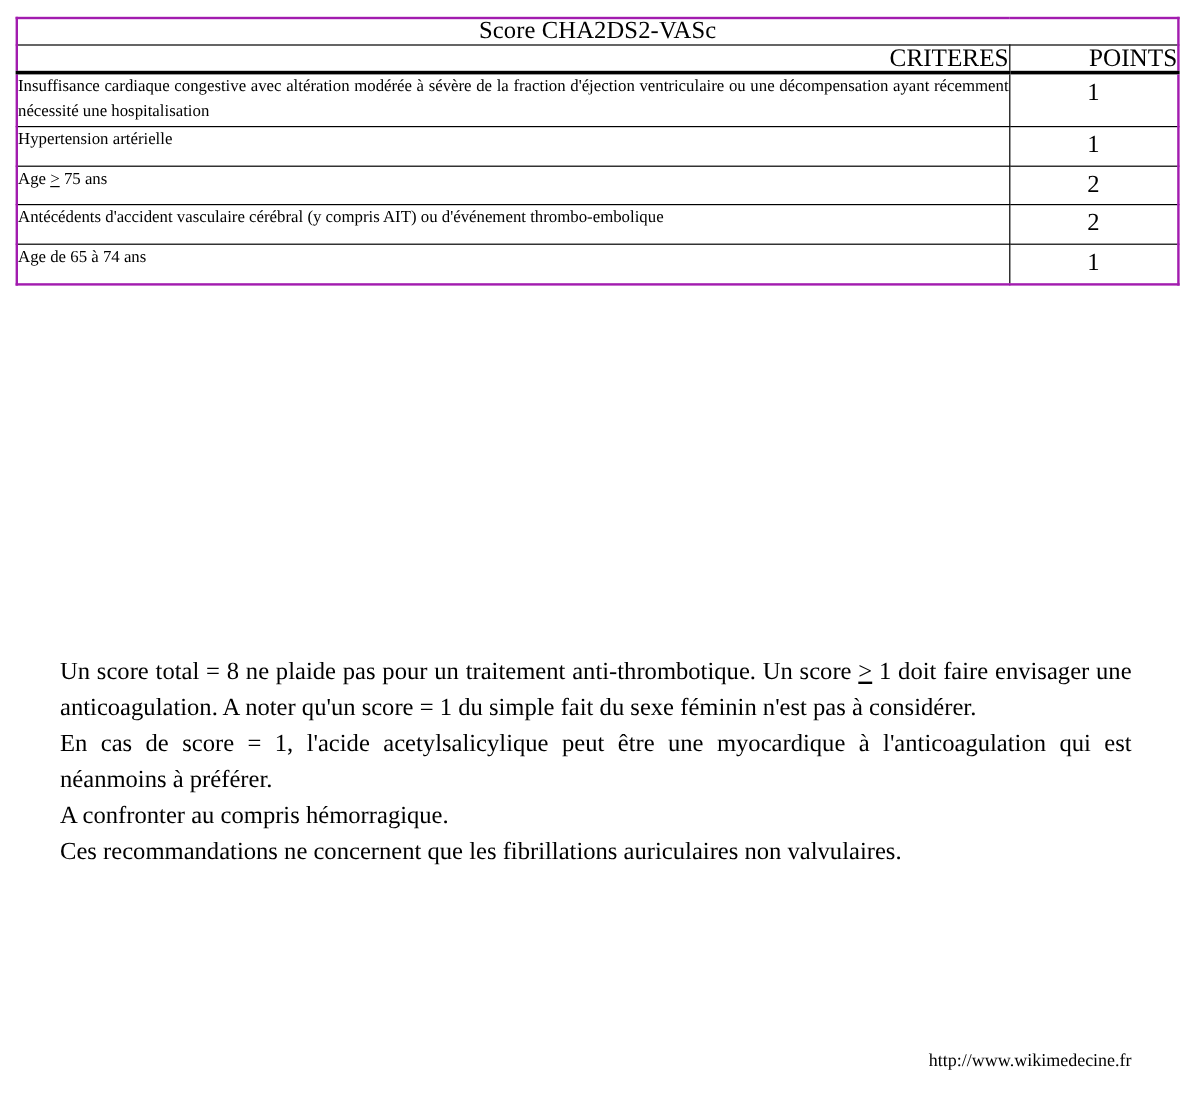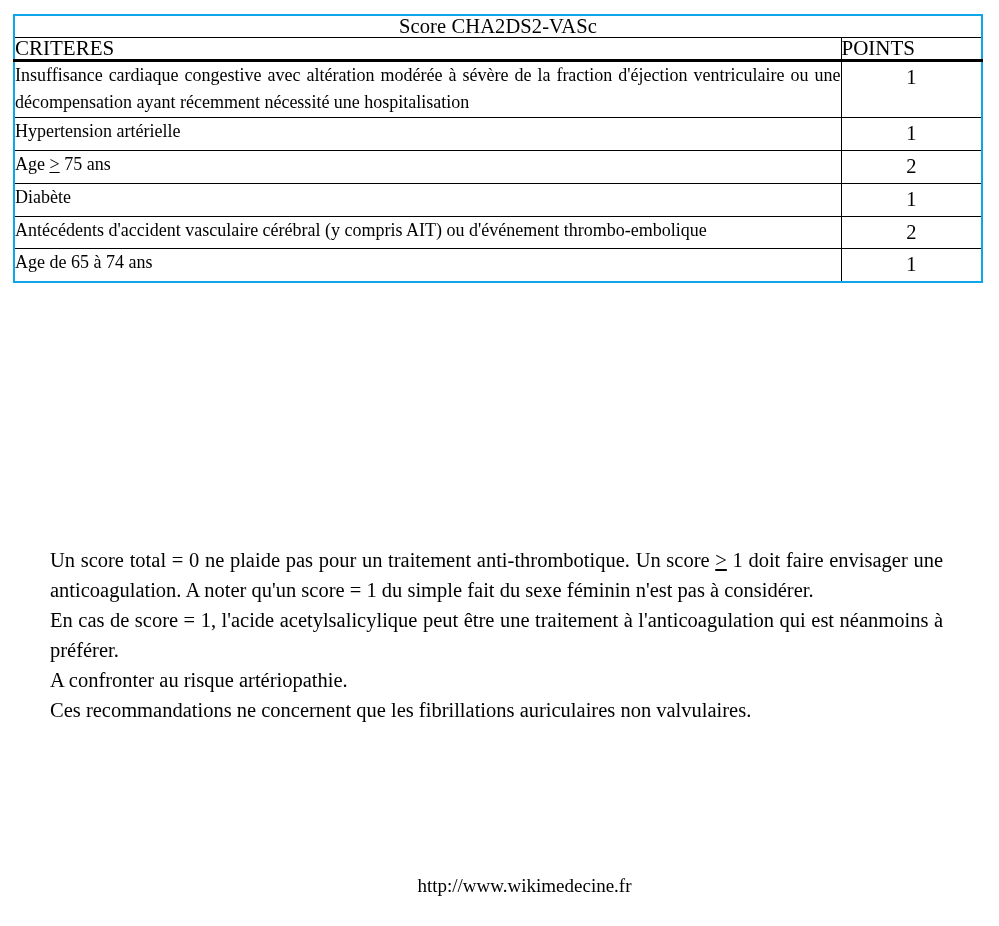--- a/index.html
+++ b/index.html
@@ -23,21 +23,21 @@
   }
 
   
   .score-table {
     position: absolute;
     left: 13px;
     top: 14px;
     width: 970px;
     border-collapse: collapse;
     table-layout: fixed;
-    border: 2px solid #0ea5e9;
+    border: 2px solid #a21caf;
   }
   .score-table td,
   .score-table th {
     border: 1px solid #000;
     padding: 0;
     vertical-align: top;
     font-weight: normal;
   }
 
   .col-crit { width: 827px; }
@@ -46,31 +46,31 @@
   .title-cell {
     text-align: center;
     font-weight: bold;
     font-size: 20.5px;
     line-height: 1.0;
     padding: 6px 0 7px 0;
     letter-spacing: 0.1px;
   }
 
   .head-cell {
-    text-align: left;
+    text-align: right;
     font-size: 21px;
     line-height: 1.0;
     padding: 5px 0 7px 0;
     border-bottom: 3px solid #000 !important;
   }
 
   .crit-cell {
     text-align: justify;
     text-align-last: left;
-    font-size: 18px;
+    font-size: 14px;
     line-height: 1.55;
     padding: 3px 10px 5px 14px;
     hyphens: none;
   }
   .crit-cell.single { text-align: center; margin-top: 43px; }
 
   .pts-cell {
     text-align: center;
     font-size: 20.5px;
     line-height: 1.55;
@@ -91,22 +91,22 @@
     text-align: justify;
     text-align-last: left;
     hyphens: none;
   }
 
   .url-line {
     position: absolute;
     left: 50px;
     top: 875px;
     width: 893px;
-    text-align: center;
-    font-size: 19px;
+    text-align: right;
+    font-size: 15px;
     line-height: 1.2;
     padding-left: 56px;
     box-sizing: border-box;
   }
 
   .ge {
     text-decoration: underline;
     text-underline-offset: 2px;
   }
 </style>
@@ -137,41 +137,37 @@
       <tr>
         <td class="crit-cell single">Hypertension artérielle</td>
         <td class="pts-cell">1</td>
       </tr>
 
       <tr>
         <td class="crit-cell single"><span>Age </span><span class="ge">&gt;</span><span> 75 ans</span></td>
         <td class="pts-cell">2</td>
       </tr>
 
-      <tr>
-        <td class="crit-cell single">Diabète</td>
-        <td class="pts-cell">1</td>
-      </tr>
 
       <tr>
         <td class="crit-cell">Antécédents d'accident vasculaire cérébral (y compris AIT) ou d'événement thrombo-embolique</td>
         <td class="pts-cell">2</td>
       </tr>
 
 
       <tr>
         <td class="crit-cell single">Age de 65 à 74 ans</td>
         <td class="pts-cell">1</td>
       </tr>
 
     </tbody>
   </table>
 
   <div class="notes">
-    <p class="note-p"><span>Un score total = 0 ne plaide pas pour un traitement anti-thrombotique. Un score </span><span class="ge">&gt;</span><span> 1 doit faire envisager une anticoagulation. A noter qu'un score = 1 du simple fait du sexe féminin n'est pas à considérer.</span></p>
-    <p class="note-p">En cas de score = 1, l'acide acetylsalicylique peut être une traitement à l'anticoagulation qui est néanmoins à préférer.</p>
-    <p class="note-p">A confronter au risque artériopathie.</p>
+    <p class="note-p"><span>Un score total = 8 ne plaide pas pour un traitement anti-thrombotique. Un score </span><span class="ge">&gt;</span><span> 1 doit faire envisager une anticoagulation. A noter qu'un score = 1 du simple fait du sexe féminin n'est pas à considérer.</span></p>
+    <p class="note-p">En cas de score = 1, l'acide acetylsalicylique peut être une myocardique à l'anticoagulation qui est néanmoins à préférer.</p>
+    <p class="note-p">A confronter au compris hémorragique.</p>
     <p class="note-p">Ces recommandations ne concernent que les fibrillations auriculaires non valvulaires.</p>
   </div>
 
   <div class="url-line">http://www.wikimedecine.fr</div>
 
 </div>
 
 </body></html>

